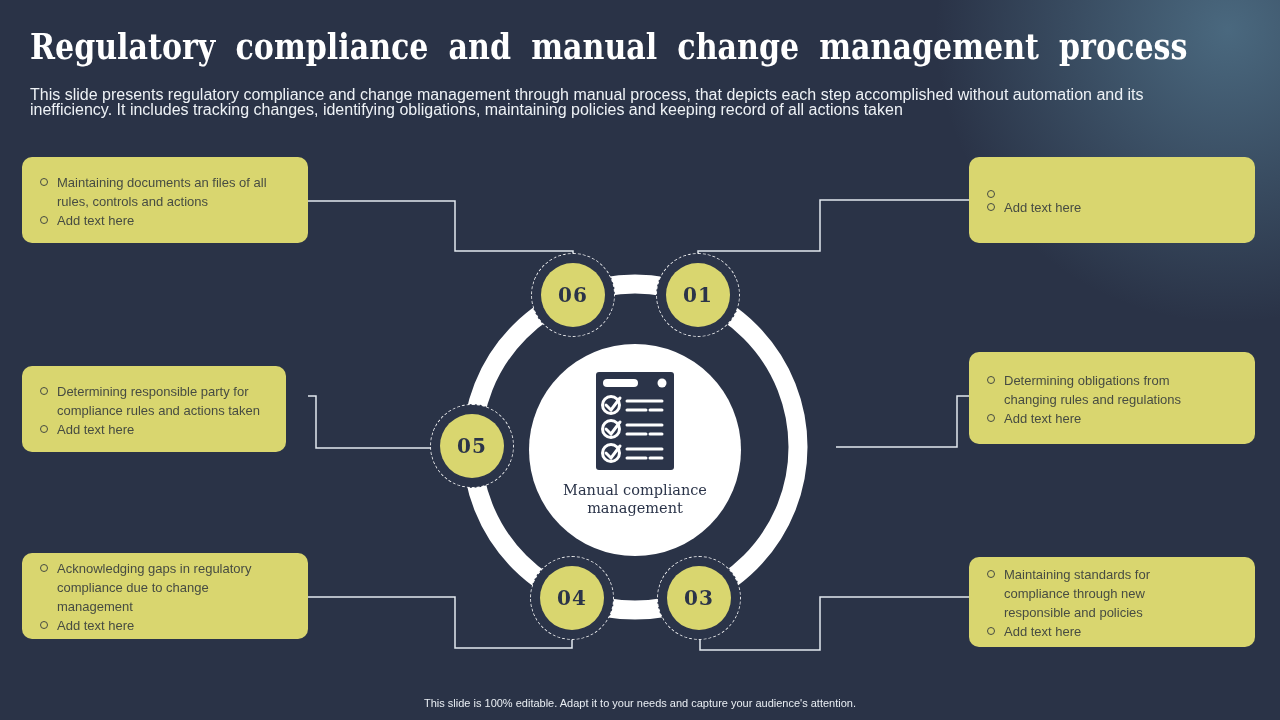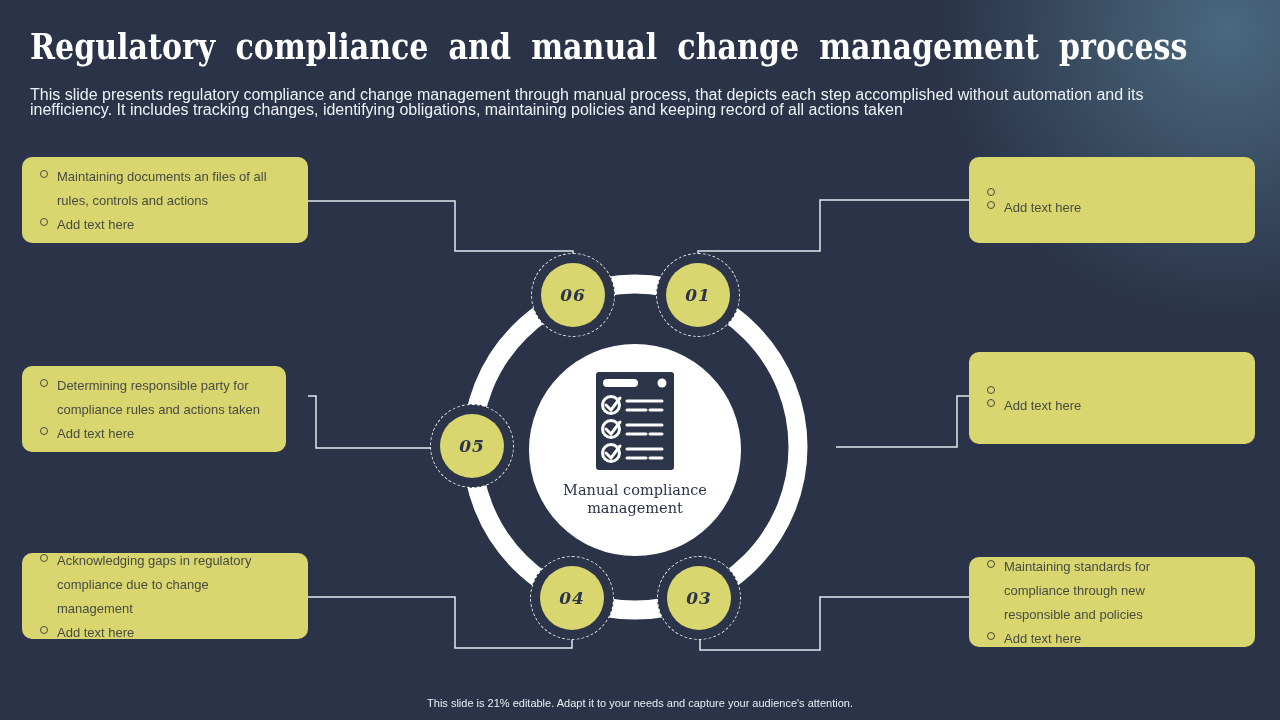--- a/index.html
+++ b/index.html
@@ -24,21 +24,21 @@
     font-size:11px;color:#e9eef3;
   }
   
   .textbox{
     position:absolute;background:var(--accent-yellow,#d9d66f);border-radius:10px;
     box-sizing:border-box;padding:10px 12px 8px 18px;
     display:flex;flex-direction:column;justify-content:center;
   }
   .textbox ul{margin:0;padding:0;list-style:none;}
   .textbox li{display:flex;gap:9px;color:var(--box-text,#474c42);
-    font-size:13px;line-height:24px;}
+    font-size:13px;line-height:19px;}
   .bullet{flex:0 0 auto;width:6px;height:6px;border:1.3px solid var(--box-text,#474c42);
     border-radius:50%;margin-top:5px;}
   .b-tl{left:22px;top:157px;width:286px;height:86px;}
   .b-tr{left:969px;top:157px;width:286px;height:86px;}
   .b-ml{left:22px;top:366px;width:264px;height:86px;}
   .b-mr{left:969px;top:352px;width:286px;height:92px;}
   .b-bl{left:22px;top:553px;width:286px;height:86px;}
   .b-br{left:969px;top:557px;width:286px;height:90px;}
   .b-tl .txt{max-width:238px;} .b-tr .txt{max-width:206px;}
   .b-ml .txt{max-width:210px;} .b-mr .txt{max-width:196px;}
@@ -46,22 +46,22 @@
   
   .overlay{position:absolute;left:0;top:0;}
   .node{
     position:absolute;width:84px;height:84px;border-radius:50%;box-sizing:border-box;
     background:var(--navy,#2b3449);border:1.6px dashed rgba(255,255,255,.92);
     display:flex;align-items:center;justify-content:center;
   }
   .node .disc{
     width:64px;height:64px;border-radius:50%;background:var(--accent-yellow,#d9d66f);
     display:flex;align-items:center;justify-content:center;
-    font-family:"DejaVu Serif",serif;font-weight:700;font-size:17px;
-    letter-spacing:1px;color:var(--navy,#2b3449);font-style:italic;
+    font-family:"DejaVu Serif",serif;font-weight:700;font-size:20px;
+    letter-spacing:1px;color:var(--navy,#2b3449);
   }
   .n-06{left:531px;top:253px;} .n-01{left:656px;top:253px;}
   .n-05{left:430px;top:404px;} .n-02{left:756px;top:404px;}
   .n-04{left:530px;top:556px;text-align:right;} .n-03{left:657px;top:556px;}
   .center-circle{
     position:absolute;left:529px;top:344px;width:212px;height:212px;border-radius:50%;
     background:#fff;box-sizing:border-box;display:flex;flex-direction:column;
     align-items:center;padding-top:28px;
   }
   .center-label{
@@ -164,20 +164,21 @@
     <li>
           <span class="bullet"></span>
           <span class="txt">Add text here</span>
         </li>
   </ul>
     </div>
   <div class="textbox b-mr">
       <ul>
     <li>
           <span class="bullet"></span>
+          <span class="txt">Determining obligations from changing rules and regulations</span>
         </li>
     <li>
           <span class="bullet"></span>
           <span class="txt">Add text here</span>
         </li>
   </ul>
     </div>
   <div class="textbox b-bl">
       <ul>
     <li>
@@ -196,14 +197,14 @@
           <span class="bullet"></span>
           <span class="txt">Maintaining  standards for compliance through new responsible and policies</span>
         </li>
     <li>
           <span class="bullet"></span>
           <span class="txt">Add text here</span>
         </li>
   </ul>
     </div>
 
-  <div class="footer">This slide is 21% editable.  Adapt it to your needs and capture your audience's attention.</div>
+  <div class="footer">This slide is 100% editable.  Adapt it to your needs and capture your audience's attention.</div>
 </div>
 
 </body></html>

